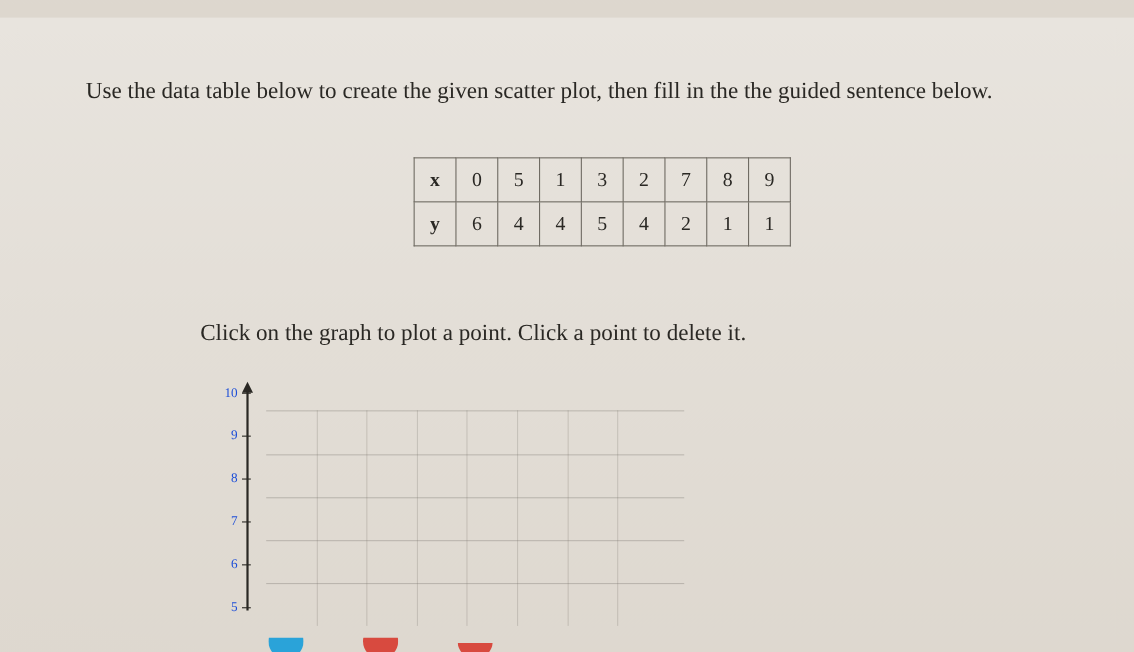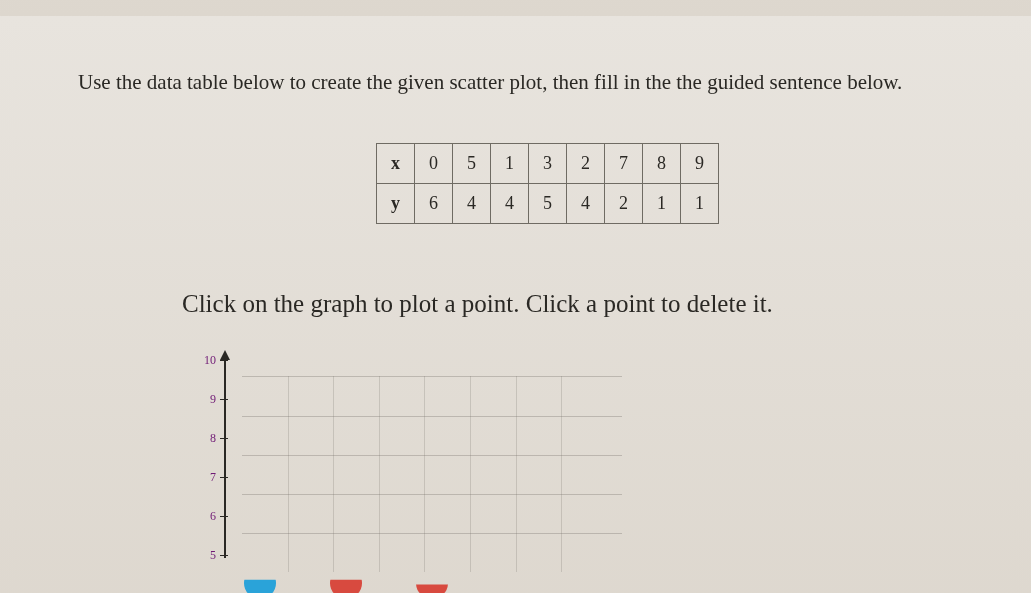--- a/index.html
+++ b/index.html
@@ -30,21 +30,21 @@
     border: 1px solid #6f6b63;
     width: 38px;
     height: 40px;
     text-align: center;
     font-size: 18px;
   }
   table.data td.head {
     font-weight: bold;
   }
   .instr {
-    font-size: 25px;
+    font-size: 21px;
     margin-left: 120px;
     margin-bottom: 8px;
   }
   .graph-area {
     margin-left: 120px;
     position: relative;
     width: 420px;
     height: 210px;
   }
   .y-axis {
@@ -91,21 +91,21 @@
     width: 8px;
     height: 1px;
     background: #2a2824;
   }
   .tick-label {
     position: absolute;
     left: 0;
     width: 18px;
     text-align: right;
     font-size: 12px;
-    color: #701a75;
+    color: #1d4ed8;
     transform: translateY(-50%);
   }
   .bottom-icons {
     position: absolute;
     left: 180px;
     bottom: -6px;
     display: flex;
     gap: 22px;
     align-items: center;
   }

